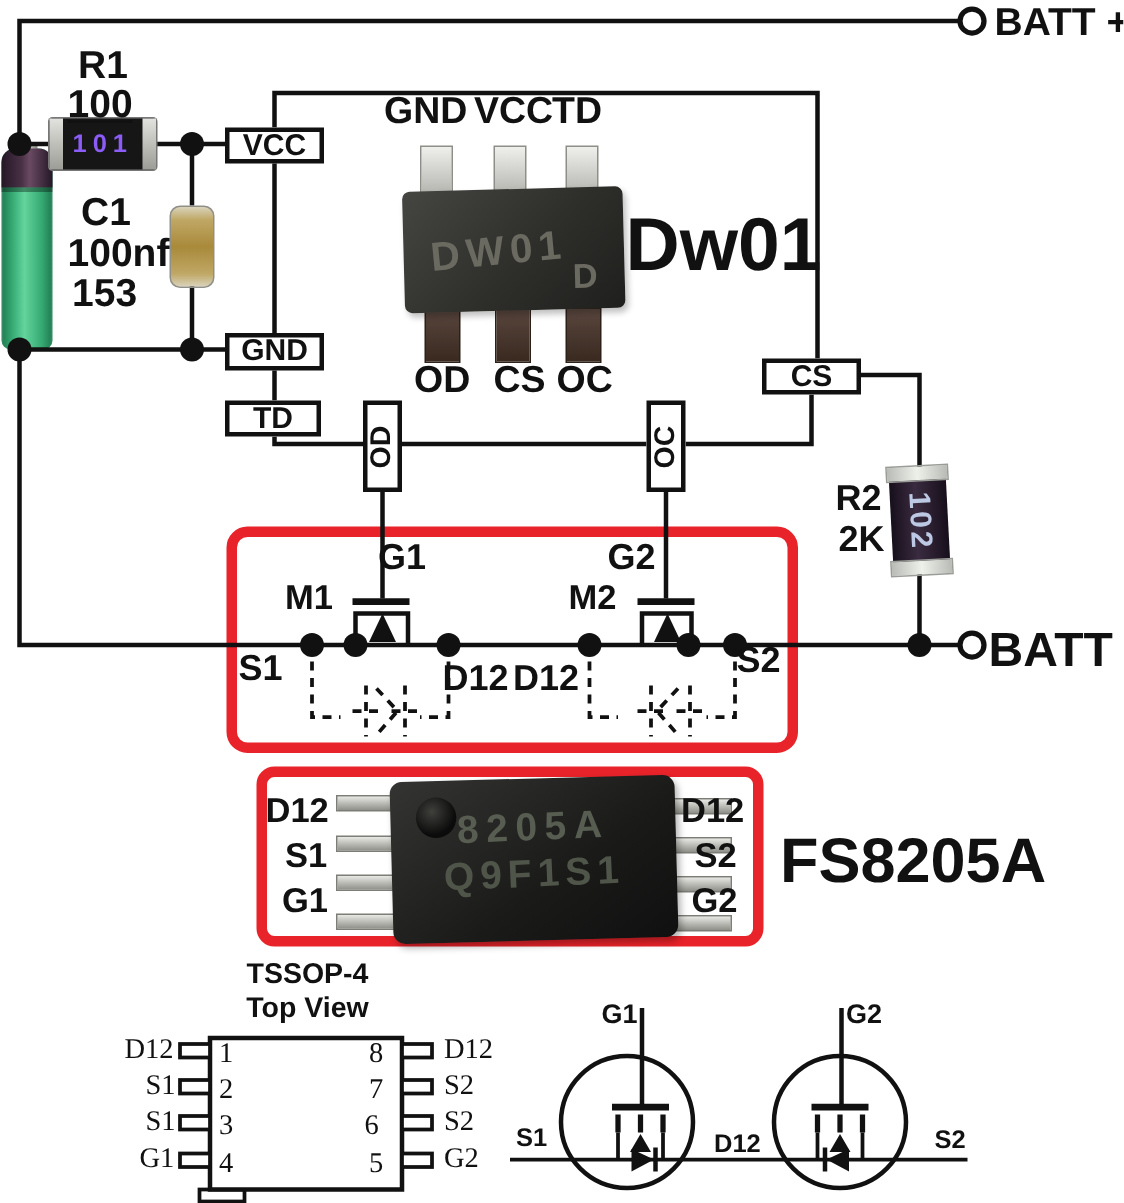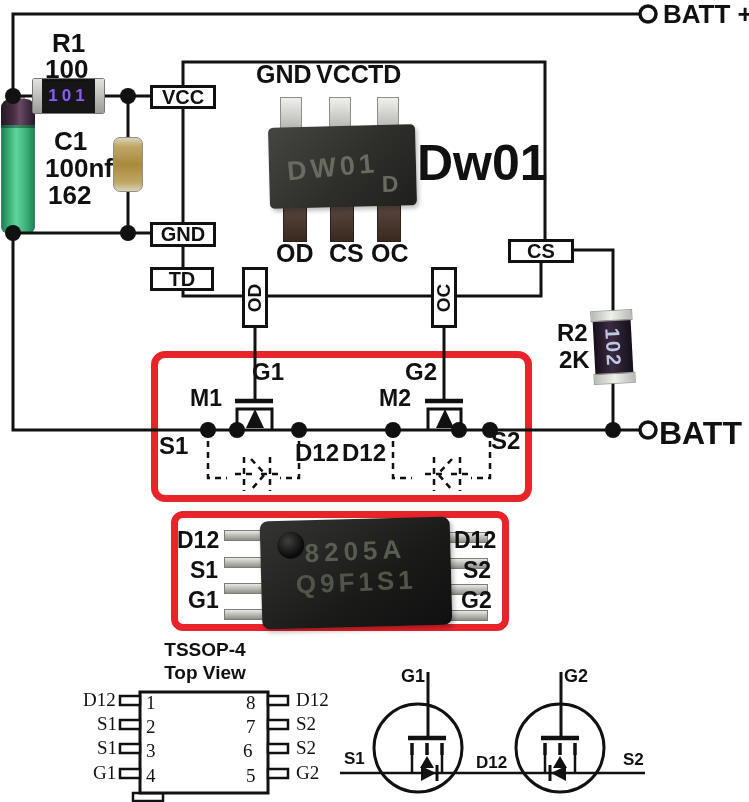--- a/index.html
+++ b/index.html
@@ -234,21 +234,21 @@
       <span>OC</span>
     </div>
 
   <div class="lbl" style="left:663px;top:1px;font-size:26px;">BATT +</div>
   <div class="lbl" style="left:659px;top:417px;font-size:32px;">BATT -</div>
 
   <div class="lbl" style="left:52px;top:30px;font-size:26px;">R1</div>
   <div class="lbl" style="left:45px;top:56px;font-size:26px;text-decoration:underline;">100</div>
   <div class="lbl" style="left:54px;top:128px;font-size:26px;">C1</div>
   <div class="lbl" style="left:45px;top:155px;font-size:26px;">100nf</div>
-  <div class="lbl" style="left:48px;top:182px;font-size:26px;">162</div>
+  <div class="lbl" style="left:48px;top:182px;font-size:26px;">153</div>
   <div class="lbl" style="left:557px;top:321px;font-size:24px;">R2</div>
   <div class="lbl" style="left:559px;top:348px;font-size:24px;">2K</div>
 
   <div class="lbl" style="left:256px;top:62px;font-size:25px;">GND</div>
   <div class="lbl" style="left:316px;top:62px;font-size:25px;">VCC</div>
   <div class="lbl" style="left:368px;top:62px;font-size:25px;">TD</div>
   <div class="lbl" style="left:276px;top:241px;font-size:25px;">OD</div>
   <div class="lbl" style="left:329px;top:241px;font-size:25px;">CS</div>
   <div class="lbl" style="left:371px;top:241px;font-size:25px;">OC</div>
   <div class="lbl" style="left:417px;top:138px;font-size:50px;">Dw01</div>
@@ -261,20 +261,21 @@
   <div class="lbl" style="left:295px;top:441px;font-size:24px;">D12</div>
   <div class="lbl" style="left:342px;top:441px;font-size:24px;">D12</div>
   <div class="lbl" style="left:491px;top:429px;font-size:24px;">S2</div>
 
   <div class="lbl" style="left:177px;top:529px;font-size:23px;">D12</div>
   <div class="lbl" style="left:190px;top:559px;font-size:23px;">S1</div>
   <div class="lbl" style="left:188px;top:589px;font-size:23px;">G1</div>
   <div class="lbl" style="left:454px;top:529px;font-size:23px;">D12</div>
   <div class="lbl" style="left:463px;top:559px;font-size:23px;">S2</div>
   <div class="lbl" style="left:461px;top:589px;font-size:23px;">G2</div>
+  <div class="lbl" style="left:520px;top:553px;font-size:42px;">FS8205A</div>
 
   <div class="lbl" style="left:145px;top:640px;width:120px;text-align:center;font-size:19px;">TSSOP-4</div>
   <div class="lbl" style="left:145px;top:663px;width:120px;text-align:center;font-size:19px;">Top View</div>
 
   <div class="abs serif" style="left:83px;top:689px;font-size:19px;">D12</div>
   <div class="abs serif" style="left:97px;top:713px;font-size:19px;">S1</div>
   <div class="abs serif" style="left:97px;top:737px;font-size:19px;">S1</div>
   <div class="abs serif" style="left:93px;top:762px;font-size:19px;">G1</div>
   <div class="abs serif" style="left:296px;top:689px;font-size:19px;">D12</div>
   <div class="abs serif" style="left:296px;top:713px;font-size:19px;">S2</div>

